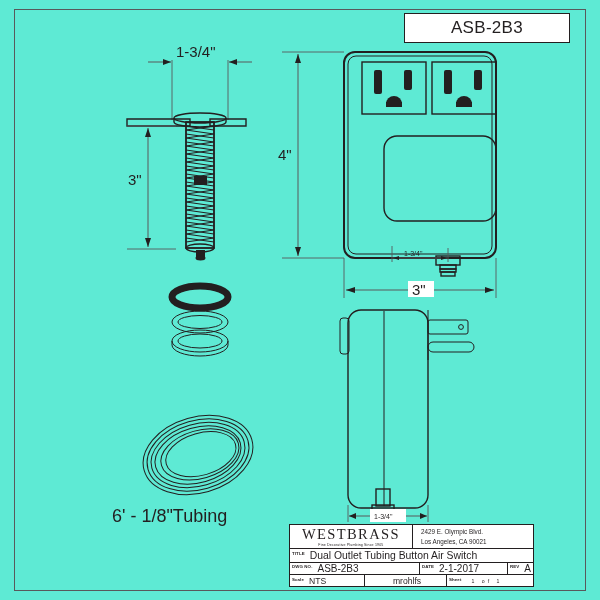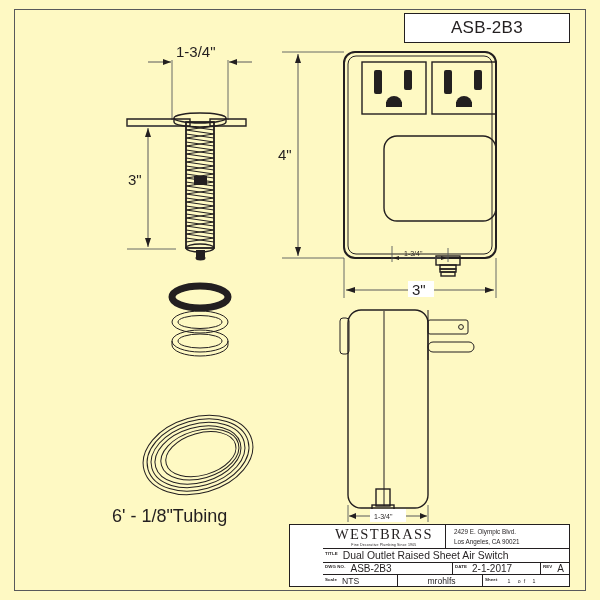--- a/index.html
+++ b/index.html
@@ -1,33 +1,33 @@
 <!DOCTYPE html>
 <html><head>
 <meta charset="utf-8">
 <style>
   html,body{margin:0;padding:0;background:#fff;}
   body{width:600px;height:600px;font-family:"Liberation Sans",sans-serif;color:#231f20;overflow:hidden;}
-  #sheet{position:relative;width:600px;height:600px;background:#fef9c3;}
+  #sheet{position:relative;width:600px;height:600px;background:#5eead4;}
   .brd{position:absolute;border:1.6px solid #58595b;box-sizing:border-box;}
   #frame{left:14px;top:9px;width:572px;height:582px;}
   #tagbox{position:absolute;left:404px;top:13px;width:166px;height:30px;border:1.6px solid #231f20;box-sizing:border-box;background:#fff;display:flex;align-items:center;justify-content:center;}
   #tagbox span{font-size:17px;letter-spacing:.3px;}
   svg{position:absolute;left:0;top:0;}
   .thin{stroke:#231f20;stroke-width:1;fill:none;}
   .med{stroke:#231f20;stroke-width:1.4;fill:none;}
   .thick{stroke:#231f20;stroke-width:2;fill:none;}
   .dimln{stroke:#58595b;stroke-width:1;fill:none;}
   .ext{stroke:#58595b;stroke-width:.9;fill:none;}
   .fillblk{fill:#231f20;}
   .dtxt{font-family:"Liberation Sans",sans-serif;font-size:15px;fill:#231f20;}
   .dtxt-sm{font-family:"Liberation Sans",sans-serif;font-size:7px;fill:#231f20;}
   .big{font-family:"Liberation Sans",sans-serif;font-size:18px;fill:#231f20;}
   
-  #tb{position:absolute;left:289px;top:524px;width:281px;height:63px;border:1.5px solid #231f20;box-sizing:border-box;background:#fff;display:flex;flex-direction:column;padding-left:33px;}
+  #tb{position:absolute;left:289px;top:524px;width:245px;height:63px;border:1.5px solid #231f20;box-sizing:border-box;background:#fff;display:flex;flex-direction:column;}
   .tbrow{display:flex;border-bottom:1.1px solid #231f20;box-sizing:border-box;}
   .tbrow:last-child{border-bottom:none;}
   #r1{height:25px;}
   #r2{height:14px;}
   #r3{height:13px;}
   #r4{height:11px;}
   .cell{display:flex;align-items:center;box-sizing:border-box;overflow:hidden;border-right:1.1px solid #231f20;}
   .cell.last{border-right:none;}
   .lbl{font-size:4.4px;font-weight:bold;padding:0 2px;align-self:flex-start;margin-top:1.5px;letter-spacing:.1px;white-space:nowrap;}
   .val{font-size:10px;padding-left:3px;white-space:nowrap;}
@@ -245,21 +245,21 @@
       </div>
       <div id="addr">
         <div>2429 E. Olympic Blvd.</div>
         <div>Los Angeles, CA 90021</div>
       </div>
     </div>
 
     <div class="tbrow" id="r2">
       <div class="cell last" id="ttlcell">
         <span class="lbl">TITLE</span>
-        <span class="val">Dual Outlet Raised Sheet Air Switch</span>
+        <span class="val">Dual Outlet Tubing Button Air Switch</span>
       </div>
     </div>
 
     <div class="tbrow" id="r3">
       <div class="cell c-dwg">
         <span class="lbl">DWG NO.</span>
         <span class="val">ASB-2B3</span>
       </div>
       <div class="cell c-date">
         <span class="lbl">DATE</span>

